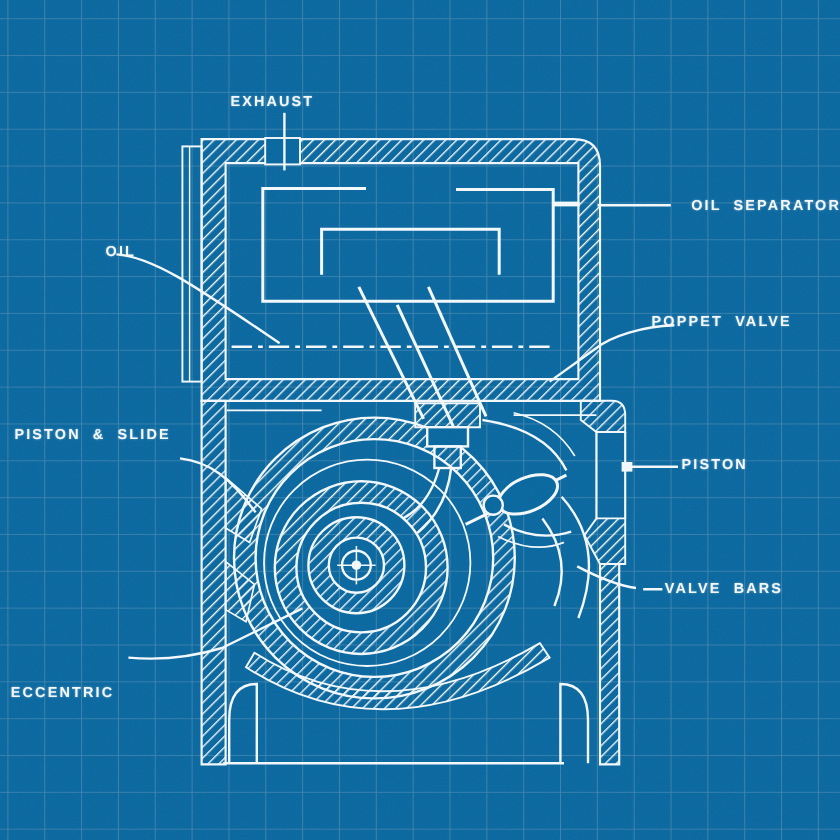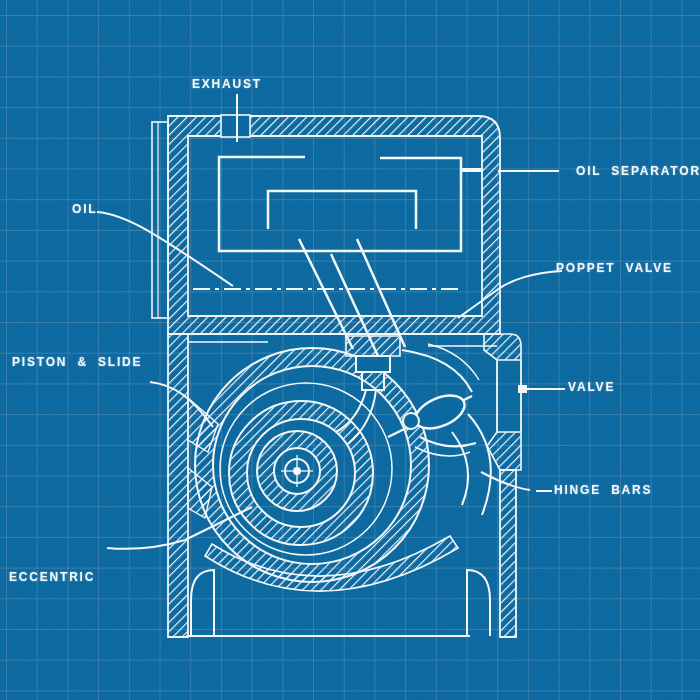--- a/index.html
+++ b/index.html
@@ -131,20 +131,20 @@
       <line x1="565" y1="389" x2="523" y2="389"></line>
       <path d="M552,491 H536 M530,490 C515,488 500,482 481,472"></path>
       <path d="M107,548 C140,551 165,546 185,540 L252,507"></path>
     </g>
 
     <rect width="700" height="700" filter="url(#speckle)" opacity="0.06"></rect>
   </svg>
 
   <div class="label" style="left:192px;top:77px">EXHAUST</div>
   <div class="label" style="left:576px;top:164px">OIL SEPARATOR</div>
-  <div class="label" style="left:72px;top:202px">OIL</div>
-  <div class="label" style="left:556px;top:261px">POPPET VALVE</div>
+  <div class="label" style="left:88px;top:202px">OIL</div>
+  <div class="label" style="left:543px;top:261px">POPPET VALVE</div>
   <div class="label" style="left:12px;top:355px">PISTON &amp; SLIDE</div>
-  <div class="label" style="left:568px;top:380px">VALVE</div>
-  <div class="label" style="left:554px;top:483px">HINGE BARS</div>
+  <div class="label" style="left:568px;top:380px">PISTON</div>
+  <div class="label" style="left:554px;top:483px">VALVE BARS</div>
   <div class="label" style="left:9px;top:570px">ECCENTRIC</div>
 
 </div>
 
 </body></html>

